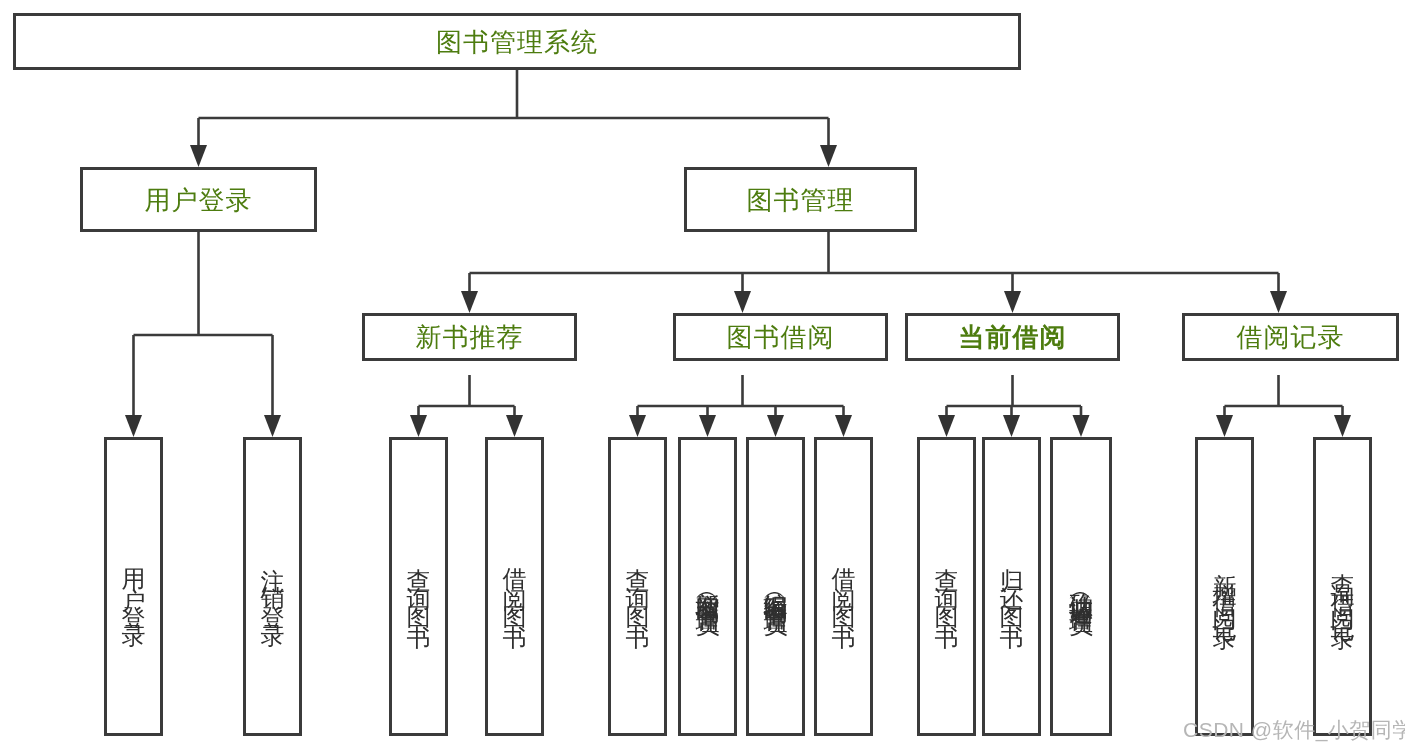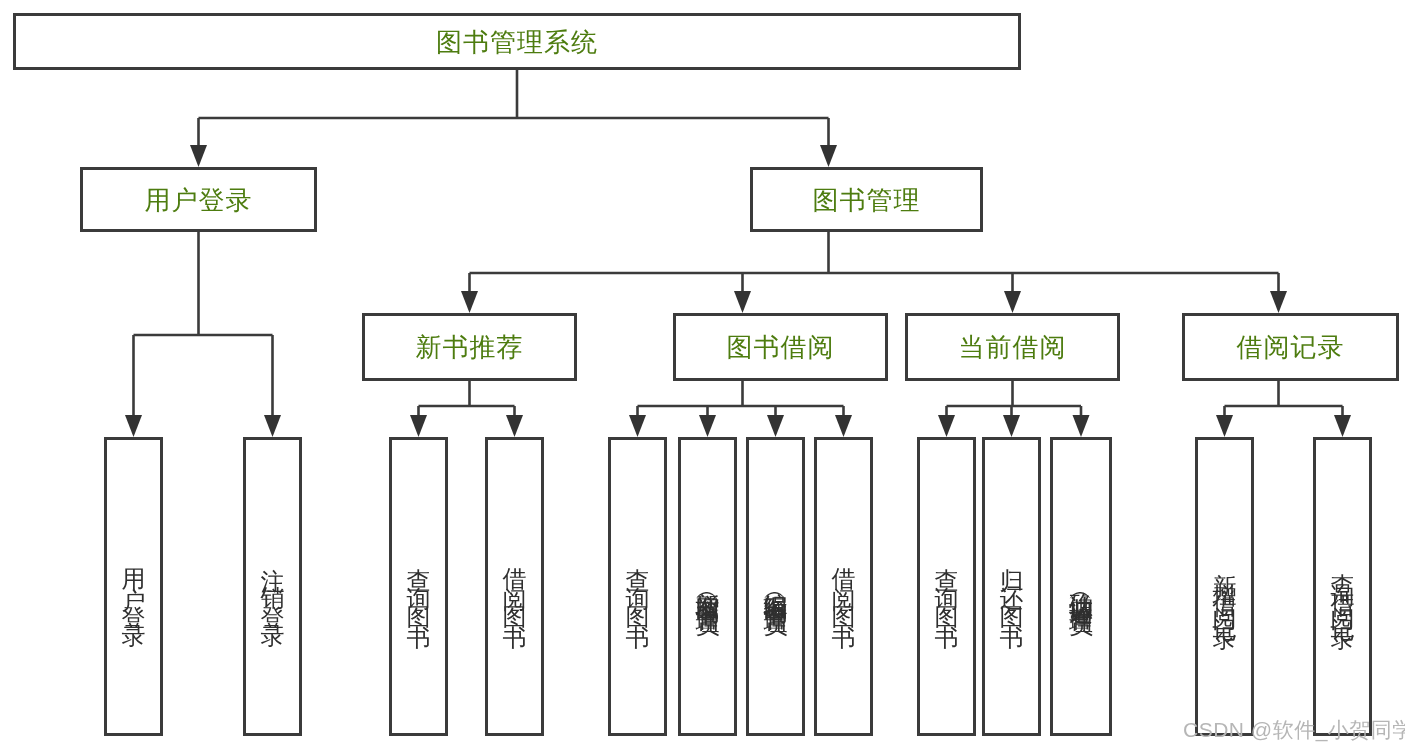--- a/index.html
+++ b/index.html
@@ -42,21 +42,21 @@
   }
   .hlabel {
     font-size: 26px;
     color: #4d7c0f;
     letter-spacing: 1px;
     white-space: nowrap;
     line-height: 1;
   }
   .box.root  { left: 13px;  top: 13px;  width: 1008px; height: 57px; }
   .box.l2    { top: 167px; height: 65px; }
-  .box.l3    { top: 313px; height: 68px; }
+  .box.l3    { top: 313px; height: 48px; }
   .box.leaf  { top: 437px; height: 299px; width: 59px; }
   .vtext {
     writing-mode: vertical-rl;
     text-orientation: mixed;
     font-size: 24px;
     color: #2f2f2f;
     line-height: 1;
     white-space: nowrap;
   }
   .sp4  { letter-spacing: 19px; }
@@ -128,31 +128,31 @@
     </g>
   </svg>
 
   <div class="box root">
     <span class="hlabel">图书管理系统</span>
   </div>
 
   <div class="box l2" style="left:80px;width:237px;">
     <span class="hlabel">用户登录</span>
   </div>
-  <div class="box l2" style="left:750px;width:233px;">
+  <div class="box l2" style="left:684px;width:233px;">
     <span class="hlabel">图书管理</span>
   </div>
 
   <div class="box l3" style="left:362px;width:215px;">
     <span class="hlabel">新书推荐</span>
   </div>
   <div class="box l3" style="left:673px;width:215px;">
     <span class="hlabel">图书借阅</span>
   </div>
-  <div class="box l3" style="left:905px;width:215px;">
+  <div class="box l3" style="left:905px;width:215px;font-weight:bold;">
     <span class="hlabel">当前借阅</span>
   </div>
   <div class="box l3" style="left:1182px;width:217px;">
     <span class="hlabel">借阅记录</span>
   </div>
 
   <div class="box leaf" style="left:104px;">
     <span class="vtext sp4">用户登录</span>
   </div>
   <div class="box leaf" style="left:243px;">

